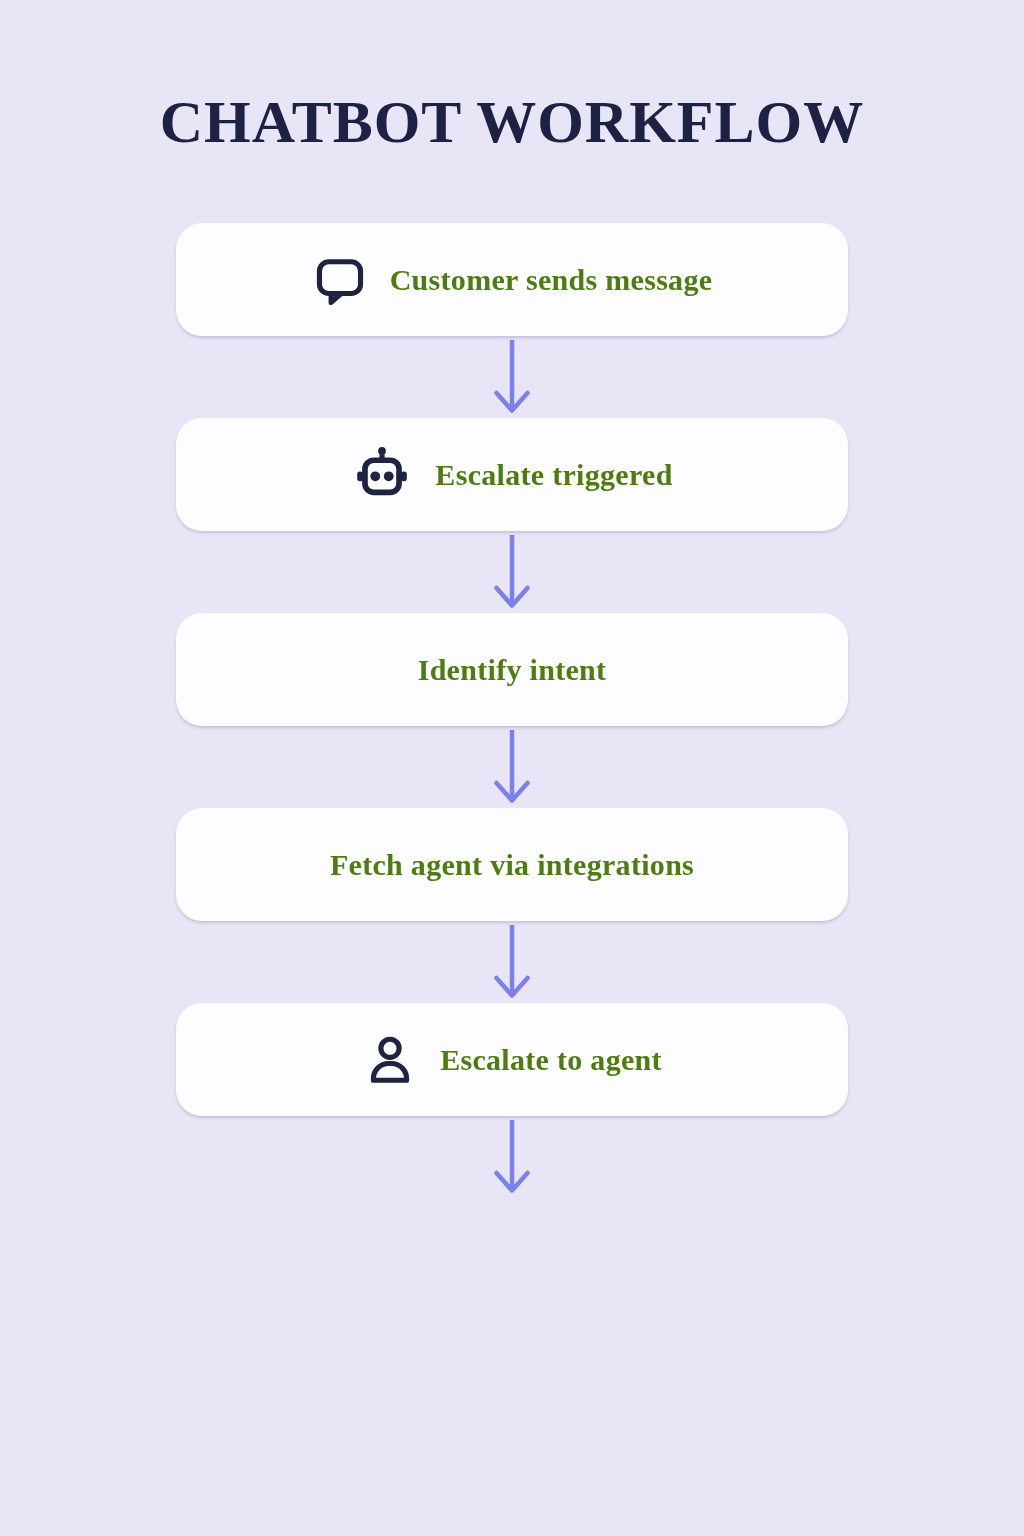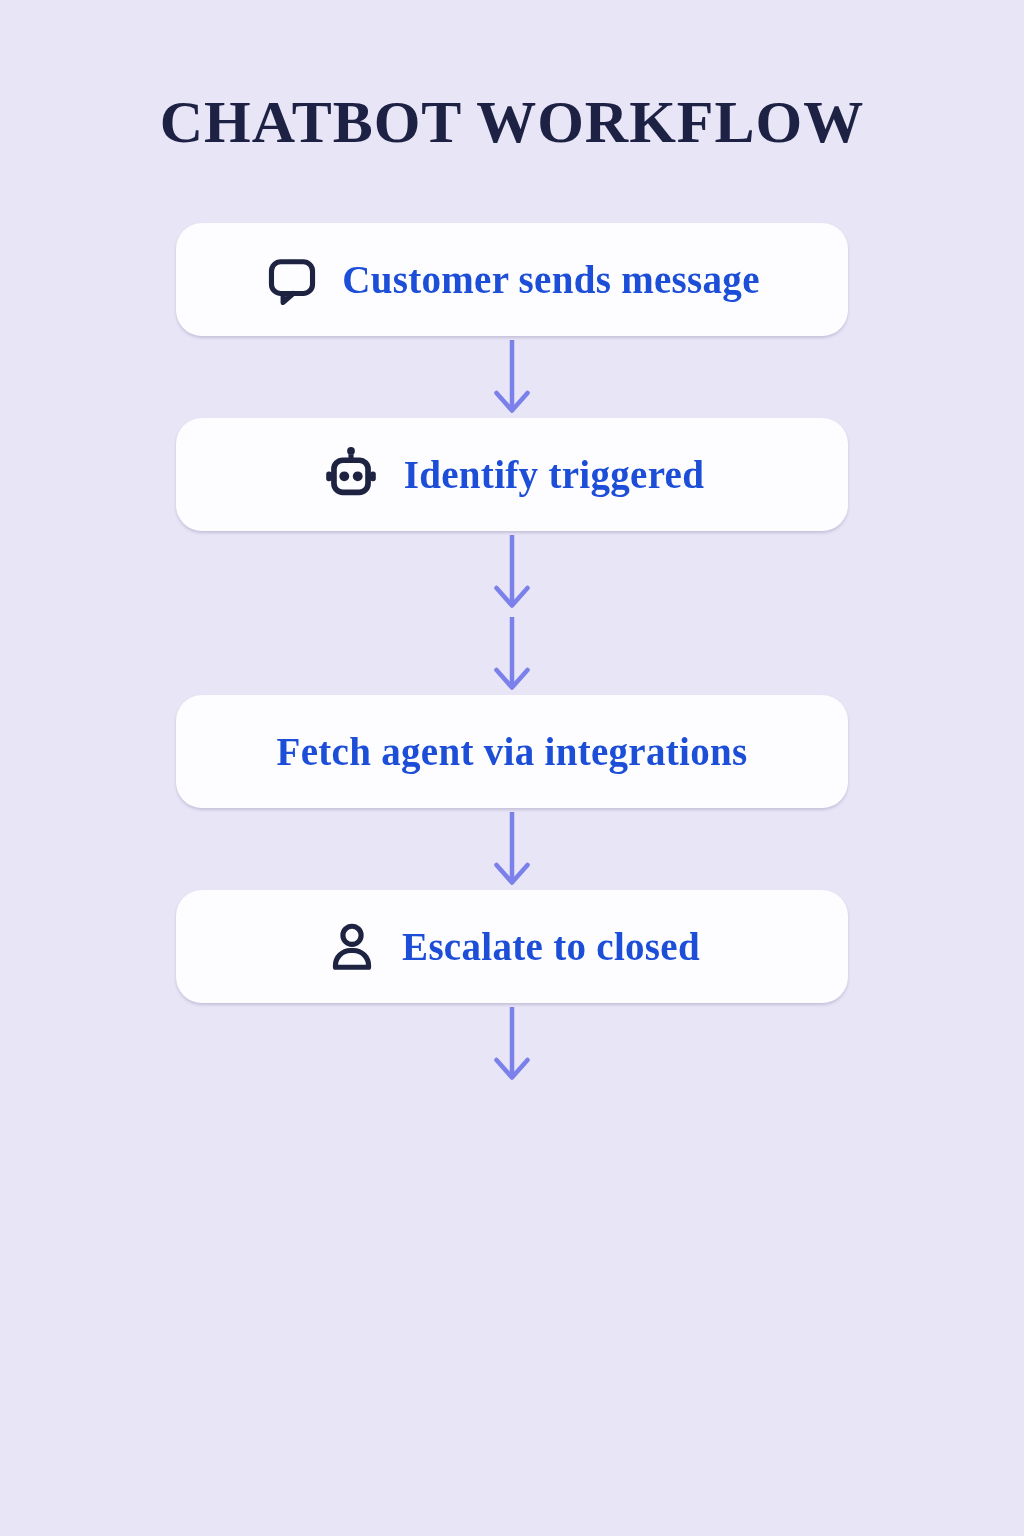--- a/index.html
+++ b/index.html
@@ -41,24 +41,24 @@
     justify-content: center;
     gap: 22px;
   }
   .step .icon {
     display: flex;
     align-items: center;
     justify-content: center;
     flex: 0 0 auto;
   }
   .step .label {
-    font-size: 39px;
+    font-size: 30px;
     font-weight: 600;
     letter-spacing: 0.3px;
-    color: #1d4ed8;
+    color: #4d7c0f;
     white-space: nowrap;
   }
   .arrow {
     height: 82px;
     display: flex;
     align-items: center;
     justify-content: center;
   }
 </style>
 </head>
@@ -92,30 +92,33 @@
         <svg width="62" height="62" viewBox="0 0 24 24" fill="none">
           <circle cx="12" cy="2.7" r="1.5" fill="#1e2342"></circle>
           <path d="M12 4 V6.3" stroke="#1e2342" stroke-width="2"></path>
           <rect x="5.4" y="6.3" width="13.2" height="12.4" rx="3.4" stroke="#1e2342" stroke-width="2.2"></rect>
           <circle cx="9.4" cy="12.5" r="1.9" fill="#1e2342"></circle>
           <circle cx="14.6" cy="12.5" r="1.9" fill="#1e2342"></circle>
           <rect x="2.4" y="10.6" width="2.2" height="3.8" rx="1" fill="#1e2342"></rect>
           <rect x="19.4" y="10.6" width="2.2" height="3.8" rx="1" fill="#1e2342"></rect>
         </svg>
       </span>
-      <span class="label">Identify triggered</span>
+      <span class="label">Escalate triggered</span>
     </div>
 
     <div class="arrow">
       <svg width="36" height="76" viewBox="0 0 36 76" fill="none">
         <path d="M18 1 V71" stroke="#7b80ea" stroke-width="4.5"></path>
         <path d="M2.5 54 L18 71.5 L33.5 54" stroke="#7b80ea" stroke-width="4.5" fill="none" stroke-linecap="round" stroke-linejoin="round"></path>
       </svg>
     </div>
 
+    <div class="step">
+      <span class="label">Identify intent</span>
+    </div>
 
     <div class="arrow">
       <svg width="36" height="76" viewBox="0 0 36 76" fill="none">
         <path d="M18 1 V71" stroke="#7b80ea" stroke-width="4.5"></path>
         <path d="M2.5 54 L18 71.5 L33.5 54" stroke="#7b80ea" stroke-width="4.5" fill="none" stroke-linecap="round" stroke-linejoin="round"></path>
       </svg>
     </div>
 
     <div class="step">
       <span class="label">Fetch agent via integrations</span>
@@ -128,21 +131,21 @@
       </svg>
     </div>
 
     <div class="step">
       <span class="icon">
         <svg width="56" height="56" viewBox="0 0 24 24" fill="none">
           <circle cx="12" cy="7" r="3.9" stroke="#1e2342" stroke-width="2.2"></circle>
           <path d="M4.9 20.7 v-0.7 c0 -3.6 2.9 -6.5 6.5 -6.5 h1.2 c3.6 0 6.5 2.9 6.5 6.5 v0.7 z" stroke="#1e2342" stroke-width="2.2" stroke-linejoin="round" fill="none"></path>
         </svg>
       </span>
-      <span class="label">Escalate to closed</span>
+      <span class="label">Escalate to agent</span>
     </div>
 
     <div class="arrow">
       <svg width="36" height="76" viewBox="0 0 36 76" fill="none">
         <path d="M18 1 V71" stroke="#7b80ea" stroke-width="4.5"></path>
         <path d="M2.5 54 L18 71.5 L33.5 54" stroke="#7b80ea" stroke-width="4.5" fill="none" stroke-linecap="round" stroke-linejoin="round"></path>
       </svg>
     </div>
 
 

